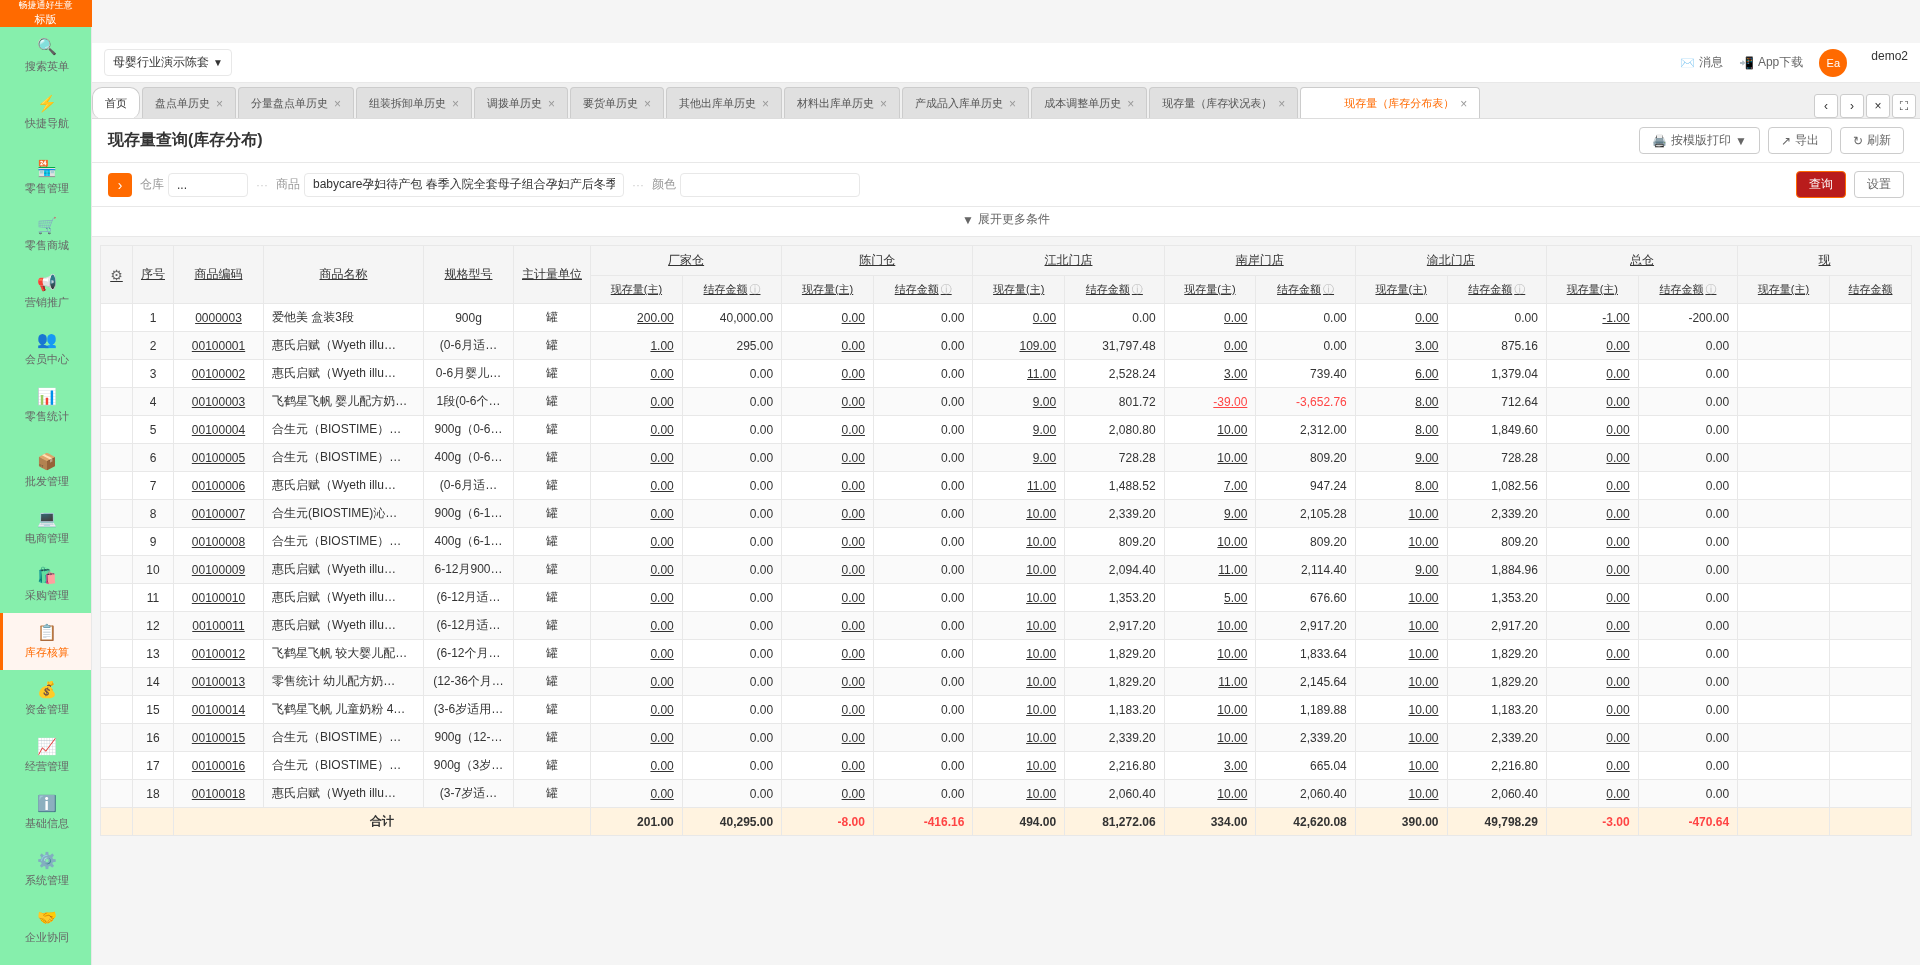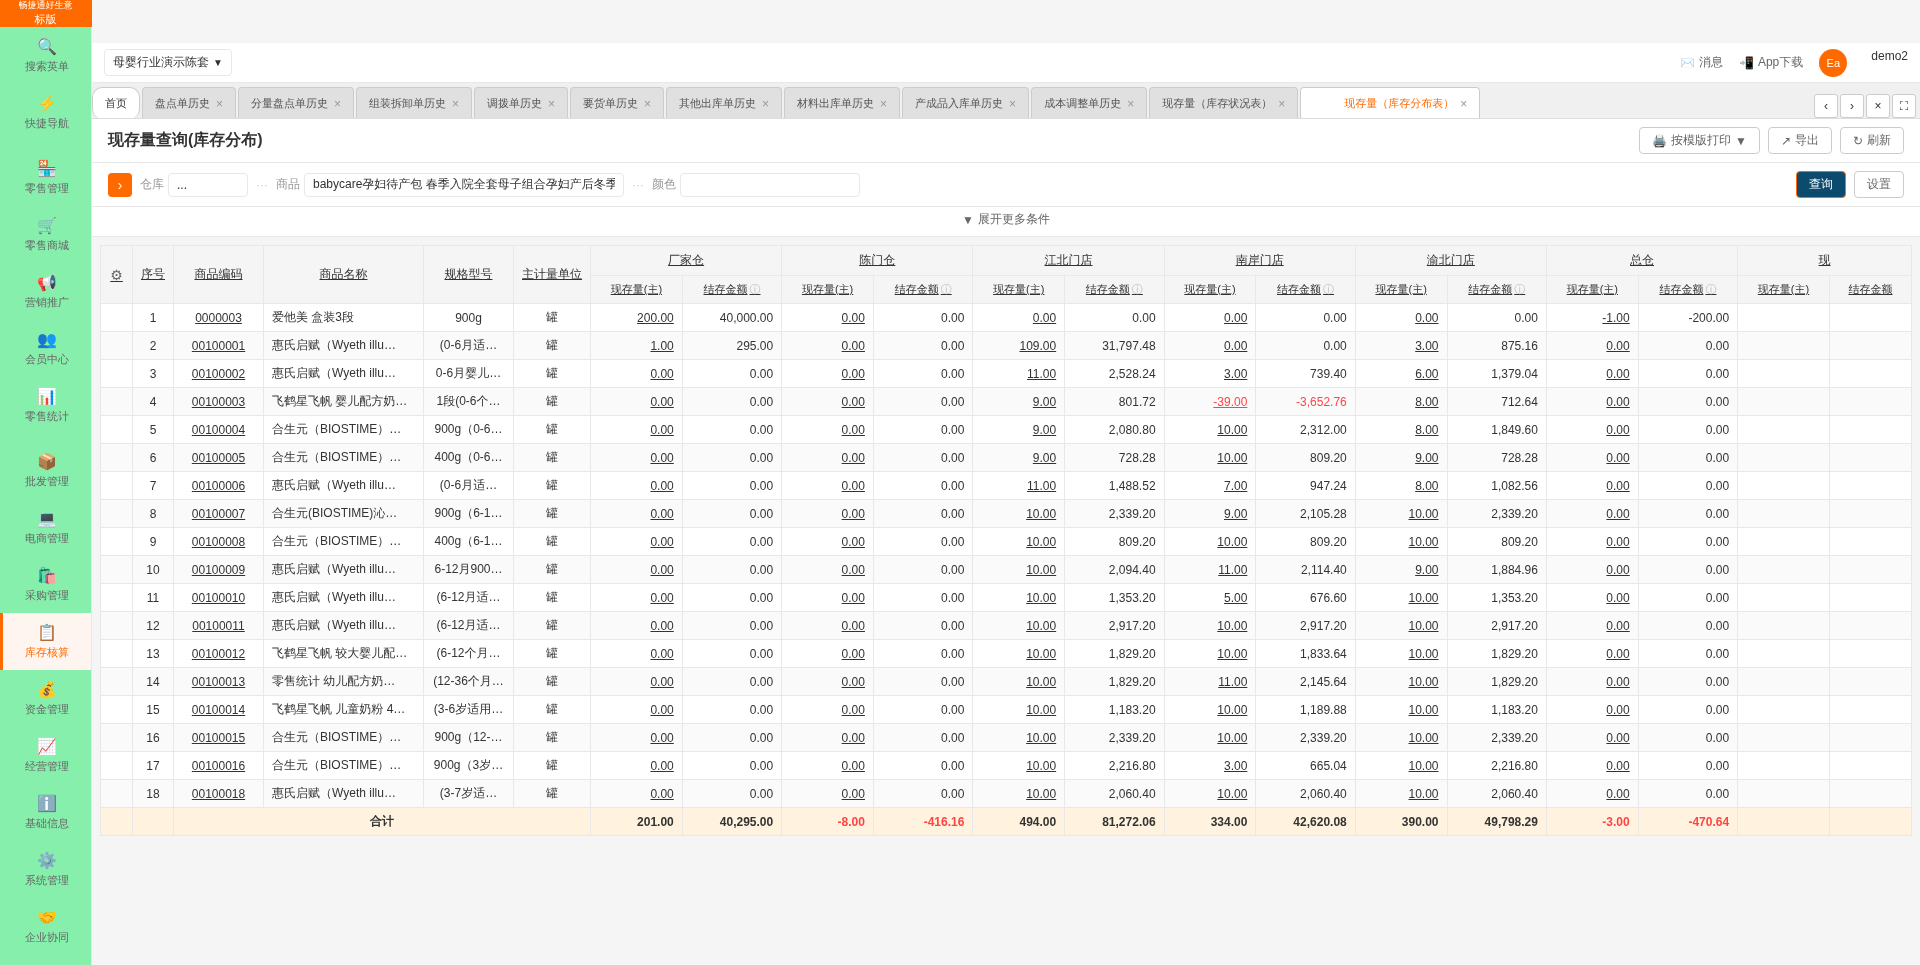--- a/index.html
+++ b/index.html
@@ -62,21 +62,21 @@
     .content { flex: 1; overflow: hidden; display: flex; flex-direction: column; background: #f5f5f5; }
 
     
     .page-header {
       background: #fff; padding: 8px 16px; border-bottom: 1px solid #e8e8e8;
       display: flex; align-items: center; justify-content: space-between; flex-shrink: 0;
     }
     .page-title { font-size: 16px; font-weight: bold; color: #333; }
     .page-actions { display: flex; align-items: center; gap: 8px; }
     .btn { padding: 4px 12px; border-radius: 4px; cursor: pointer; font-size: 12px; border: 1px solid #ccc; background: #fff; color: #666; display: flex; align-items: center; gap: 4px; }
-    .btn-primary { background: #0c4a6e; color: #fff; border-color: #ff6a00; }
+    .btn-primary { background: #b91c1c; color: #fff; border-color: #ff6a00; }
     .btn-outline { border-color: #ccc; }
 
     
     .filter-bar {
       background: #fff; padding: 8px 16px; border-bottom: 1px solid #e8e8e8; flex-shrink: 0;
       display: flex; align-items: center; gap: 8px; flex-wrap: wrap;
     }
     .filter-toggle { width: 24px; height: 24px; background: #ff6a00; border-radius: 4px; display: flex; align-items: center; justify-content: center; color: #fff; cursor: pointer; font-size: 14px; }
     .filter-item { display: flex; align-items: center; gap: 4px; }
     .filter-label { color: #999; font-size: 12px; white-space: nowrap; }

